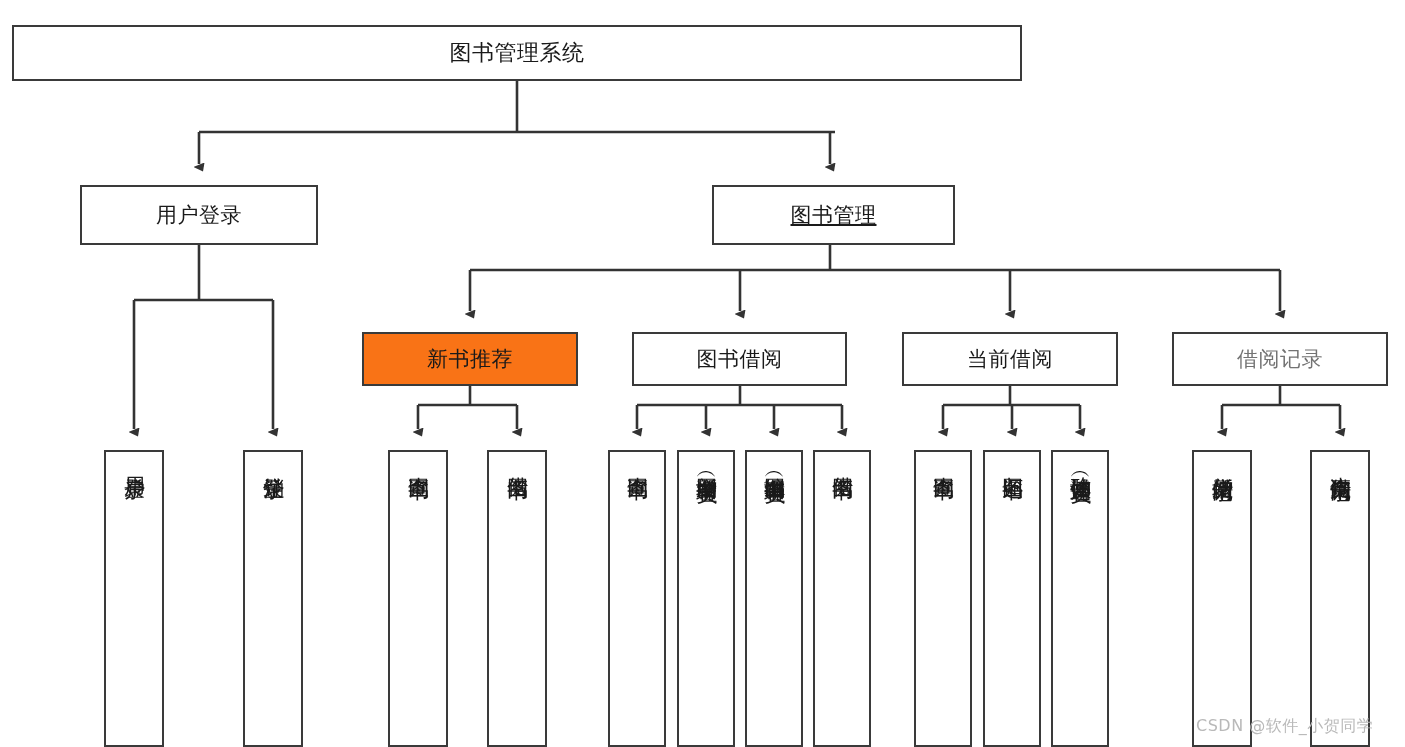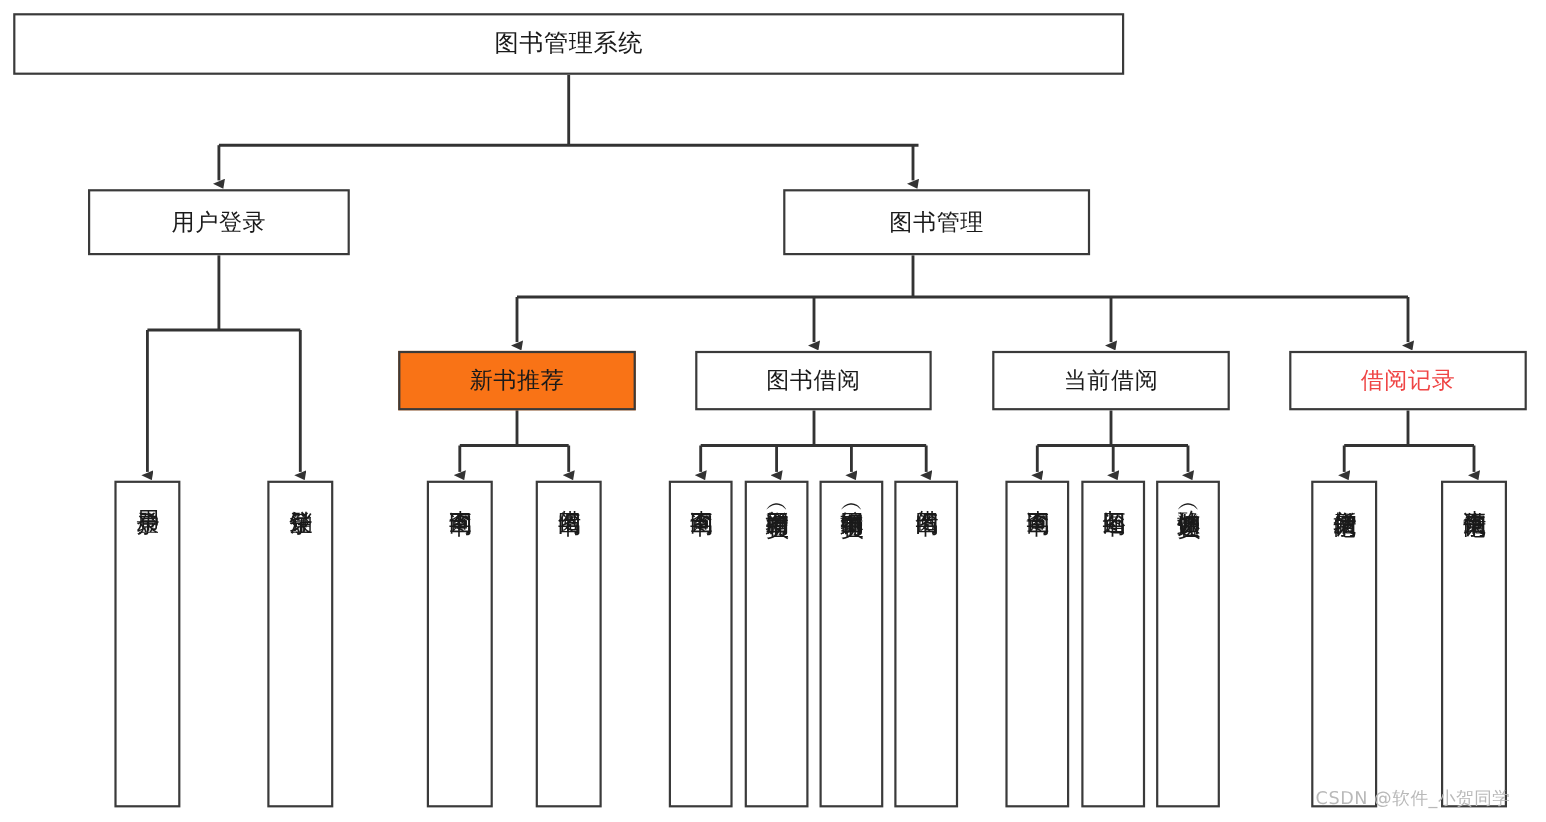--- a/index.html
+++ b/index.html
@@ -28,20 +28,21 @@
   }
   .node {
     position: absolute;
     box-sizing: border-box;
     border: 2px solid #3a3a3a;
     background: #ffffff;
     display: flex;
     align-items: center;
     justify-content: center;
     color: #1a1a1a;
+    margin-top: 13px;
   }
   .node .label {
     display: block;
     text-align: center;
     line-height: 1.18;
     letter-spacing: 0.5px;
   }
   .node.horiz .label {
     font-size: 21px;
     writing-mode: horizontal-tb;
@@ -126,34 +127,34 @@
     </g>
   </svg>
 
   <div class="node horiz root" style="left: 12px; top: 12px; width: 1010px; height: 56px; border-color: rgb(58, 58, 58); color: rgb(26, 26, 26); background: rgb(255, 255, 255);">
     <span class="label">图书管理系统</span>
   </div>
 
   <div class="node horiz" style="left: 80px; top: 172px; width: 238px; height: 60px; border-color: rgb(58, 58, 58); color: rgb(26, 26, 26); background: rgb(255, 255, 255);">
     <span class="label">用户登录</span>
   </div>
-  <div class="node horiz" style="left: 712px; top: 172px; width: 279px; height: 60px; border-color: rgb(58, 58, 58); color: rgb(26, 26, 26); background: rgb(255, 255, 255);">
+  <div class="node horiz" style="left: 712px; top: 172px; width: 243px; height: 60px; border-color: rgb(58, 58, 58); color: rgb(26, 26, 26); background: rgb(255, 255, 255); text-decoration: underline;">
     <span class="label">图书管理</span>
   </div>
 
   <div class="node horiz" style="left: 362px; top: 319px; width: 216px; height: 54px; border-color: rgb(58, 58, 58); color: rgb(26, 26, 26); background: #f97316;">
     <span class="label">新书推荐</span>
   </div>
   <div class="node horiz" style="left: 632px; top: 319px; width: 215px; height: 54px; border-color: rgb(58, 58, 58); color: rgb(26, 26, 26); background: rgb(255, 255, 255);">
     <span class="label">图书借阅</span>
   </div>
   <div class="node horiz" style="left: 902px; top: 319px; width: 216px; height: 54px; border-color: rgb(58, 58, 58); color: rgb(26, 26, 26); background: rgb(255, 255, 255);">
     <span class="label">当前借阅</span>
   </div>
-  <div class="node horiz" style="left: 1172px; top: 319px; width: 216px; height: 54px; border-color: rgb(58, 58, 58); color: #ef4444; background: rgb(255, 255, 255); font-family: Liberation Serif, serif;">
+  <div class="node horiz" style="left: 1172px; top: 319px; width: 216px; height: 54px; border-color: rgb(58, 58, 58); color: #737373; background: rgb(255, 255, 255); font-family: Liberation Serif, serif;">
     <span class="label">借阅记录</span>
   </div>
 
   <div class="node vert" style="left: 104px; top: 437px; width: 60px; height: 297px; border-color: rgb(58, 58, 58); color: rgb(26, 26, 26); background: rgb(255, 255, 255);">
     <span class="label">用户登录</span>
   </div>
   <div class="node vert" style="left: 243px; top: 437px; width: 60px; height: 297px; border-color: rgb(58, 58, 58); color: rgb(26, 26, 26); background: rgb(255, 255, 255);">
     <span class="label">注销登录</span>
   </div>
   <div class="node vert" style="left: 388px; top: 437px; width: 60px; height: 297px; border-color: rgb(58, 58, 58); color: rgb(26, 26, 26); background: rgb(255, 255, 255);">

